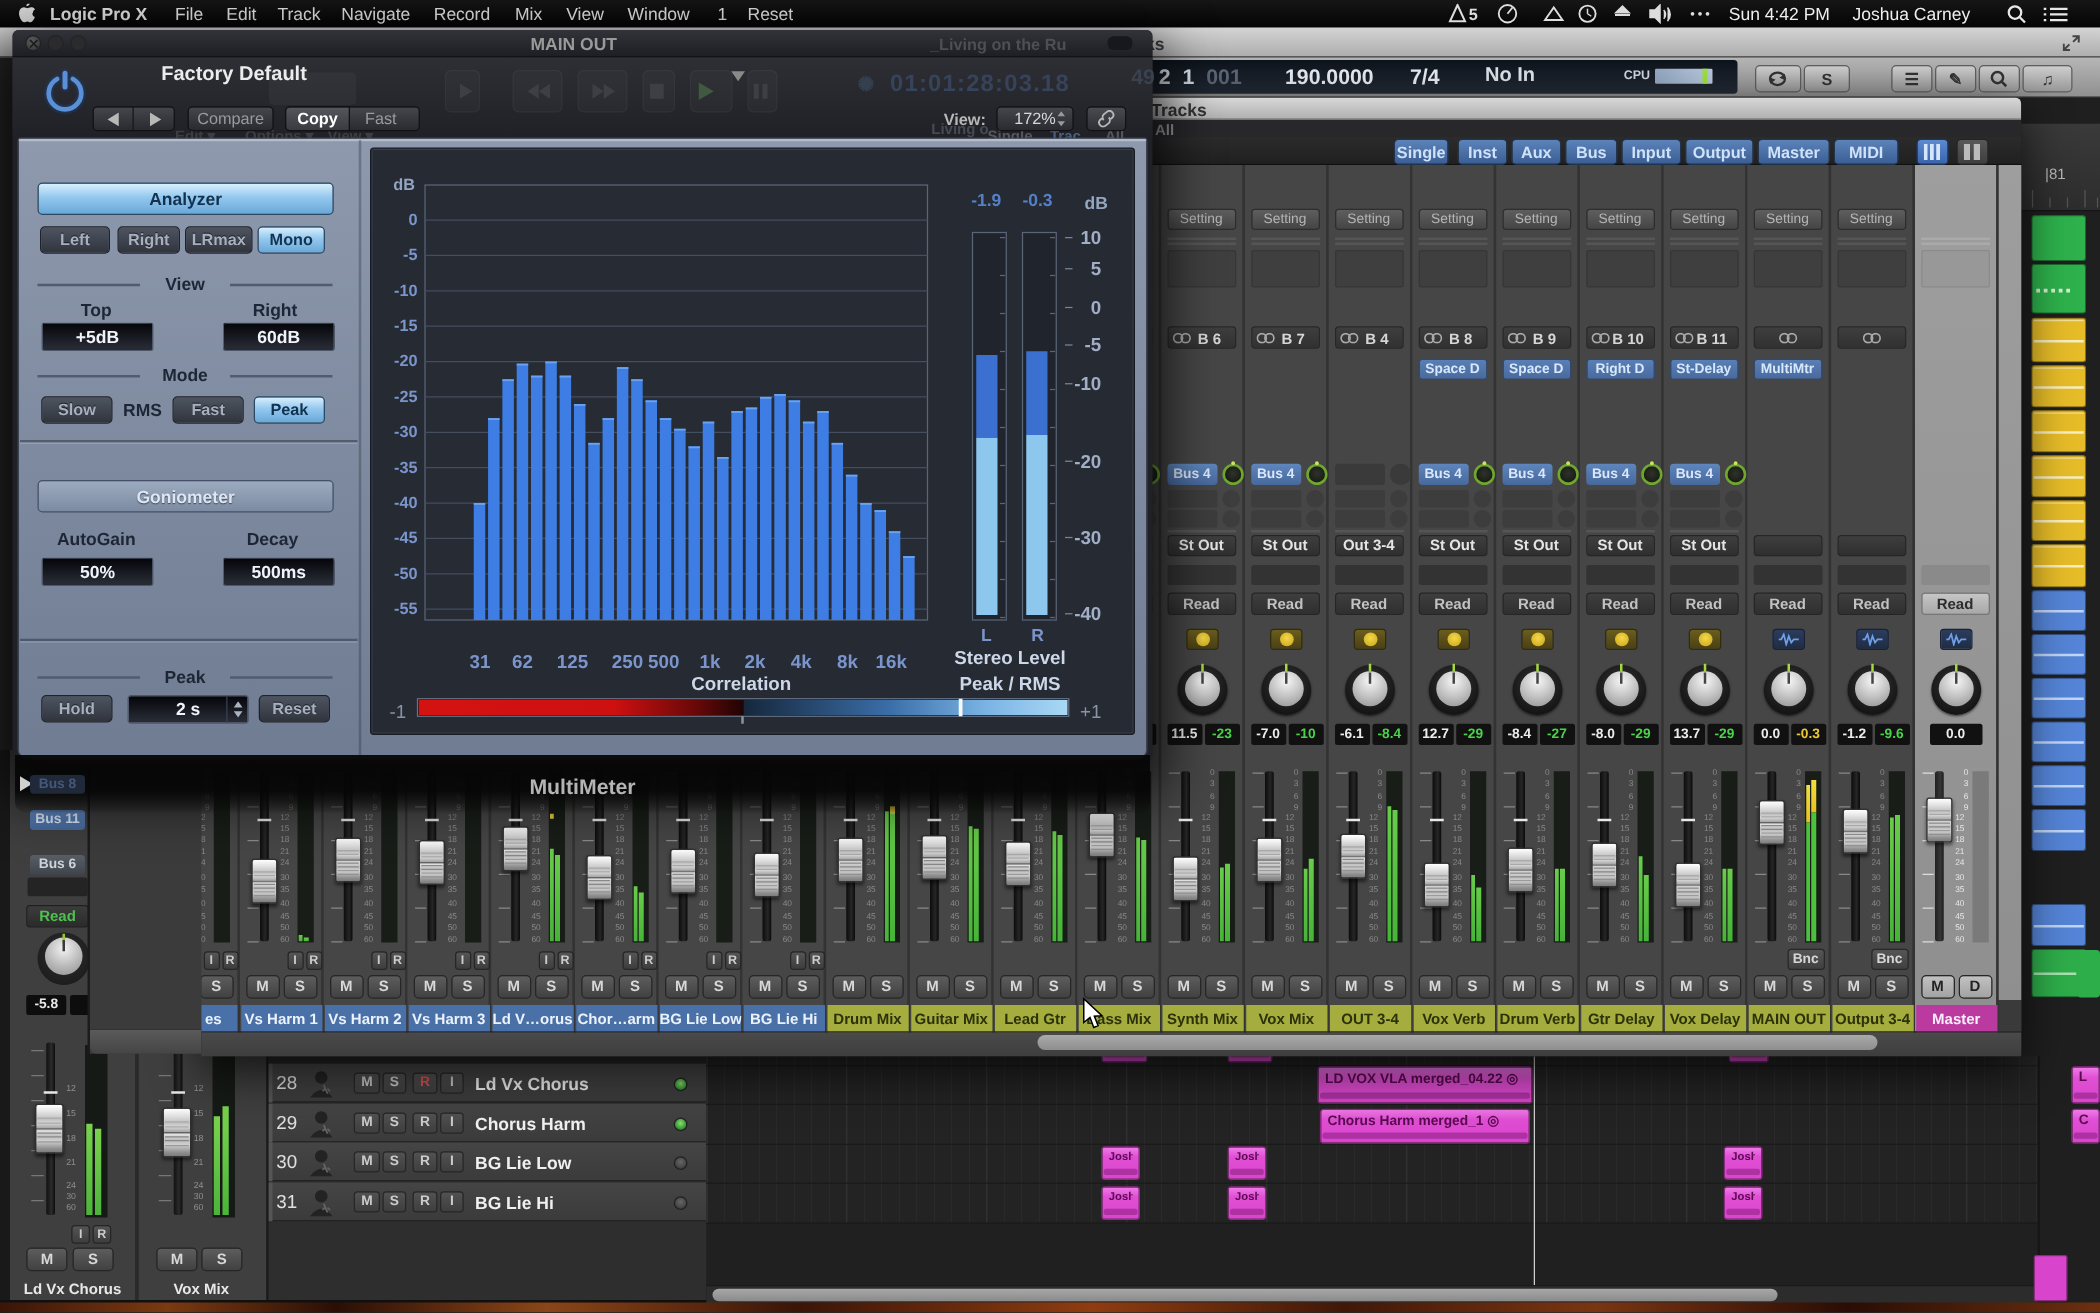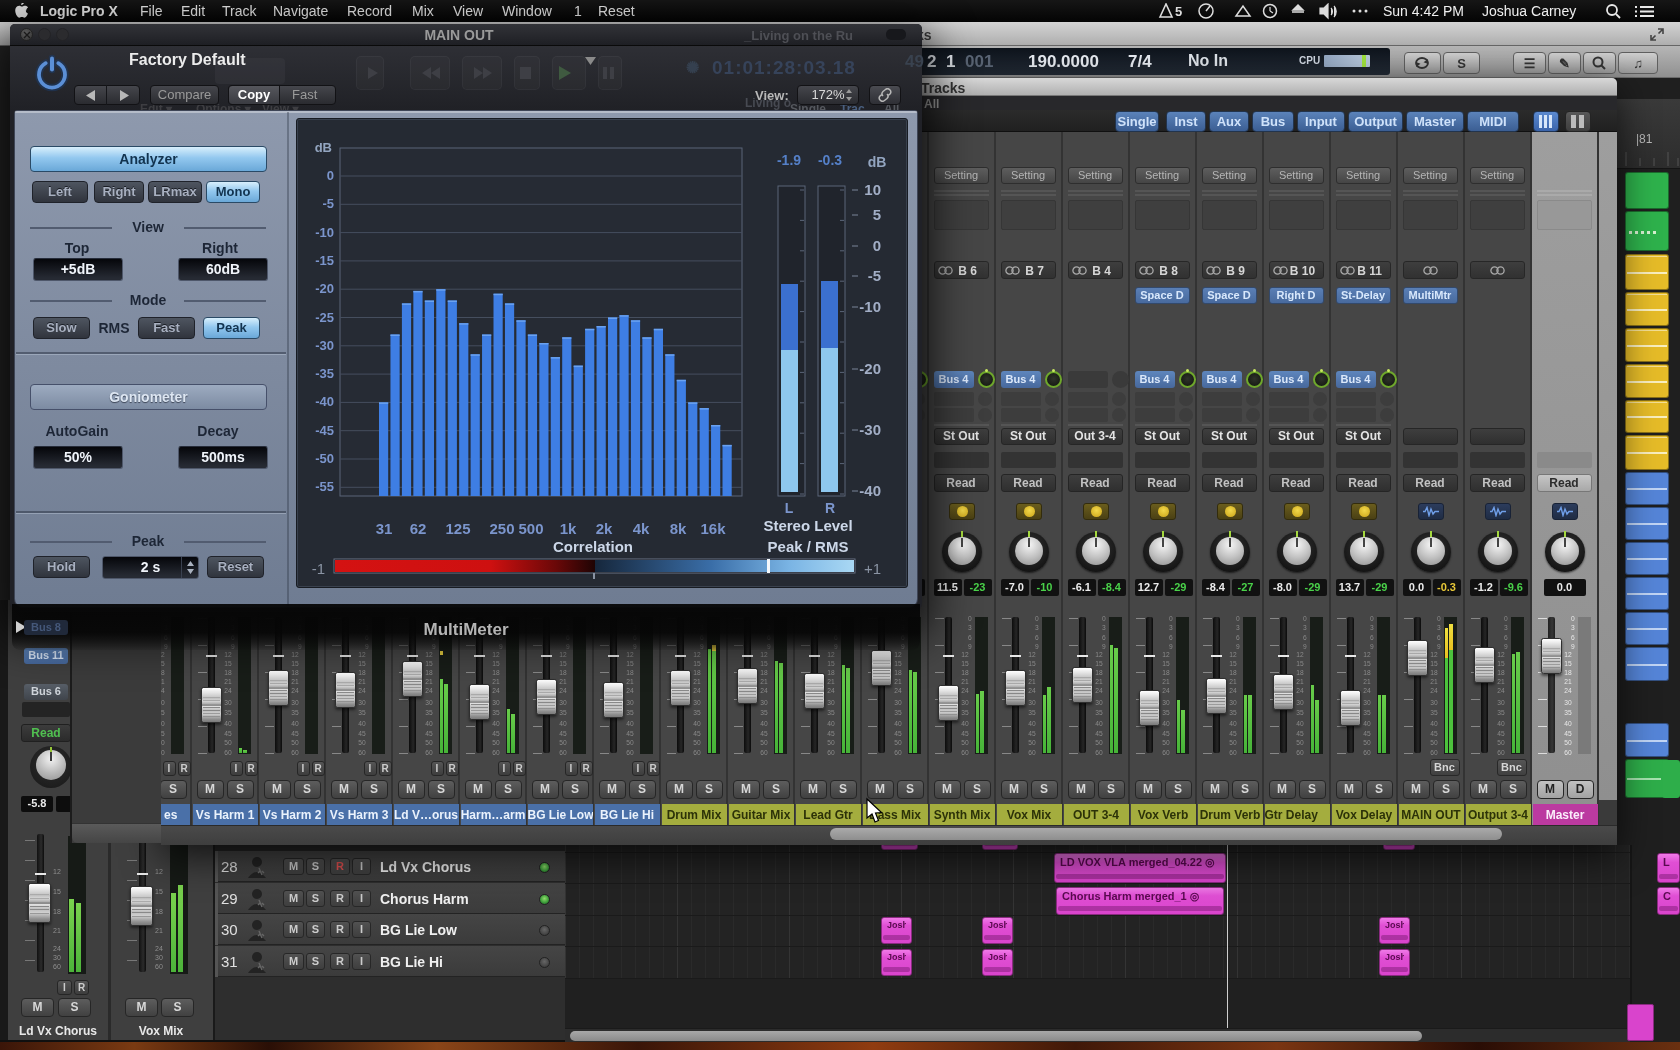--- a/index.html
+++ b/index.html
@@ -686,21 +686,21 @@
 <div class="a" style="left:491.5px;top:748.9px;font-size:7px;color:#8a8a8a;white-space:nowrap;line-height:7px;letter-spacing:0;transform:scale(.95);">60</div>
 <div class="a" style="left:505.5px;top:617px;width:13px;height:137px;background:#181d18;"></div>
 <div class="a" style="left:506.5px;top:709px;width:3.5px;height:44px;background:linear-gradient(#68cc4a,#46b438)"></div>
 <div class="a" style="left:511px;top:714px;width:3.5px;height:39px;background:linear-gradient(#68cc4a,#46b438)"></div>
 <div class="a" style="left:468.5px;top:684px;width:21px;height:36px;background:linear-gradient(#ffffff,#e8e8e8 12%,#c0c0c0 30%,#d8d8d8 38%,#a8a8a8 48%,#636363 50%,#e0e0e0 54%,#bdbdbd 66%,#d0d0d0 76%,#8f8f8f 92%,#7a7a7a);border-radius:2.5px;border:1px solid #2f2f2f;box-shadow:0 2px 3px rgba(0,0,0,.5);"></div>
 <div class="a" style="left:470.5px;top:704px;width:17px;height:1px;background:rgba(60,60,60,.5);box-shadow:0 3px rgba(70,70,70,.45),0 6px rgba(80,80,80,.4),0 9px rgba(90,90,90,.35),0 -7px rgba(90,90,90,.35),0 -10px rgba(110,110,110,.3);"></div>
 <div class="a" style="left:497.5px;top:761px;width:13px;height:15px;background:linear-gradient(#555,#3d3d3d);border:1px solid #262626;border-radius:3px;color:#ccc;font-weight:bold;font-size:10px;text-align:center;line-height:13px;">I</div>
 <div class="a" style="left:512.5px;top:761px;width:13px;height:15px;background:linear-gradient(#555,#3d3d3d);border:1px solid #262626;border-radius:3px;color:#ccc;font-weight:bold;font-size:10px;text-align:center;line-height:13px;">R</div>
 <div class="a" style="left:464.5px;top:780px;width:27px;height:19px;background:linear-gradient(#5d5d5d,#414141);border:1px solid #262626;border-radius:4px;color:#d8d8d8;font-weight:bold;font-size:12px;text-align:center;line-height:17px;">M</div>
 <div class="a" style="left:494.5px;top:780px;width:27px;height:19px;background:linear-gradient(#5d5d5d,#414141);border:1px solid #262626;border-radius:4px;color:#d8d8d8;font-weight:bold;font-size:12px;text-align:center;line-height:17px;">S</div>
-<div class="a" style="left:460.5px;top:804px;width:65px;height:22px;background:#4a70a8;color:#eaf2fc;font-weight:bold;font-size:12px;text-align:center;line-height:22px;overflow:hidden;white-space:nowrap;">Harm…arm</div>
+<div class="a" style="left:460.5px;top:804px;width:65px;height:22px;background:#4a70a8;color:#eaf2fc;font-weight:bold;font-size:12px;text-align:center;line-height:22px;overflow:hidden;white-space:nowrap;">Chor…arm</div>
 <div class="a" style="left:526.5px;top:132px;width:65px;height:693px;background:#464646;"></div>
 <div class="a" style="left:591.5px;top:132px;width:2px;height:693px;background:#333;"></div>
 <div class="a" style="left:531.5px;top:167px;width:55px;height:17px;background:linear-gradient(#5e5e5e,#454545);border:1px solid #2e2e2e;border-radius:3px;color:#b5b5b5;font-size:11px;text-align:center;line-height:15px;">Setting</div>
 <div class="a" style="left:531.5px;top:190px;width:55px;height:2px;background:#555;"></div>
 <div class="a" style="left:531.5px;top:194px;width:55px;height:2px;background:#555;"></div>
 <div class="a" style="left:531.5px;top:200px;width:55px;height:30px;background:#3f3f3f;border:1px solid #363636;border-radius:2px;"></div>
 <div class="a" style="left:531.5px;top:261px;width:55px;height:18px;background:linear-gradient(#3e3e3e,#313131);border:1px solid #272727;border-radius:3px;"></div>
 <svg class="a" style="left:551.5px;top:266px" width="16" height="9">
     <circle cx="4.5" cy="4.5" r="3.6" fill="none" stroke="#aaa" stroke-width="1.3"></circle>
     <circle cx="10.5" cy="4.5" r="3.6" fill="none" stroke="#aaa" stroke-width="1.3"></circle>
@@ -1427,21 +1427,21 @@
 <div class="a" style="left:1295.5px;top:729.7px;font-size:7px;color:#8a8a8a;white-space:nowrap;line-height:7px;letter-spacing:0;transform:scale(.95);">45</div>
 <div class="a" style="left:1295.5px;top:739.3px;font-size:7px;color:#8a8a8a;white-space:nowrap;line-height:7px;letter-spacing:0;transform:scale(.95);">50</div>
 <div class="a" style="left:1295.5px;top:748.9px;font-size:7px;color:#8a8a8a;white-space:nowrap;line-height:7px;letter-spacing:0;transform:scale(.95);">60</div>
 <div class="a" style="left:1309.5px;top:617px;width:13px;height:137px;background:#181d18;"></div>
 <div class="a" style="left:1310.5px;top:685px;width:3.5px;height:68px;background:linear-gradient(#68cc4a,#46b438)"></div>
 <div class="a" style="left:1315px;top:700px;width:3.5px;height:53px;background:linear-gradient(#68cc4a,#46b438)"></div>
 <div class="a" style="left:1272.5px;top:674px;width:21px;height:36px;background:linear-gradient(#ffffff,#e8e8e8 12%,#c0c0c0 30%,#d8d8d8 38%,#a8a8a8 48%,#636363 50%,#e0e0e0 54%,#bdbdbd 66%,#d0d0d0 76%,#8f8f8f 92%,#7a7a7a);border-radius:2.5px;border:1px solid #2f2f2f;box-shadow:0 2px 3px rgba(0,0,0,.5);"></div>
 <div class="a" style="left:1274.5px;top:694px;width:17px;height:1px;background:rgba(60,60,60,.5);box-shadow:0 3px rgba(70,70,70,.45),0 6px rgba(80,80,80,.4),0 9px rgba(90,90,90,.35),0 -7px rgba(90,90,90,.35),0 -10px rgba(110,110,110,.3);"></div>
 <div class="a" style="left:1268.5px;top:780px;width:27px;height:19px;background:linear-gradient(#5d5d5d,#414141);border:1px solid #262626;border-radius:4px;color:#d8d8d8;font-weight:bold;font-size:12px;text-align:center;line-height:17px;">M</div>
 <div class="a" style="left:1298.5px;top:780px;width:27px;height:19px;background:linear-gradient(#5d5d5d,#414141);border:1px solid #262626;border-radius:4px;color:#d8d8d8;font-weight:bold;font-size:12px;text-align:center;line-height:17px;">S</div>
-<div class="a" style="left:1264.5px;top:804px;width:65px;height:22px;background:#a4ad3e;color:#2c3208;font-weight:bold;font-size:12px;line-height:22px;overflow:hidden;white-space:nowrap;">Gtr Delay</div>
+<div class="a" style="left:1264.5px;top:804px;width:65px;height:22px;background:#a4ad3e;color:#2c3208;font-weight:bold;font-size:12px;text-align:center;line-height:22px;overflow:hidden;white-space:nowrap;">Gtr Delay</div>
 <div class="a" style="left:1330.5px;top:132px;width:65px;height:693px;background:#464646;"></div>
 <div class="a" style="left:1395.5px;top:132px;width:2px;height:693px;background:#333;"></div>
 <div class="a" style="left:1335.5px;top:167px;width:55px;height:17px;background:linear-gradient(#5e5e5e,#454545);border:1px solid #2e2e2e;border-radius:3px;color:#b5b5b5;font-size:11px;text-align:center;line-height:15px;">Setting</div>
 <div class="a" style="left:1335.5px;top:190px;width:55px;height:2px;background:#555;"></div>
 <div class="a" style="left:1335.5px;top:194px;width:55px;height:2px;background:#555;"></div>
 <div class="a" style="left:1335.5px;top:200px;width:55px;height:30px;background:#3f3f3f;border:1px solid #363636;border-radius:2px;"></div>
 <div class="a" style="left:1335.5px;top:261px;width:55px;height:18px;background:linear-gradient(#3e3e3e,#313131);border:1px solid #272727;border-radius:3px;"></div>
 <svg class="a" style="left:1339.5px;top:266px" width="16" height="9">
     <circle cx="4.5" cy="4.5" r="3.6" fill="none" stroke="#aaa" stroke-width="1.3"></circle>
     <circle cx="10.5" cy="4.5" r="3.6" fill="none" stroke="#aaa" stroke-width="1.3"></circle>

